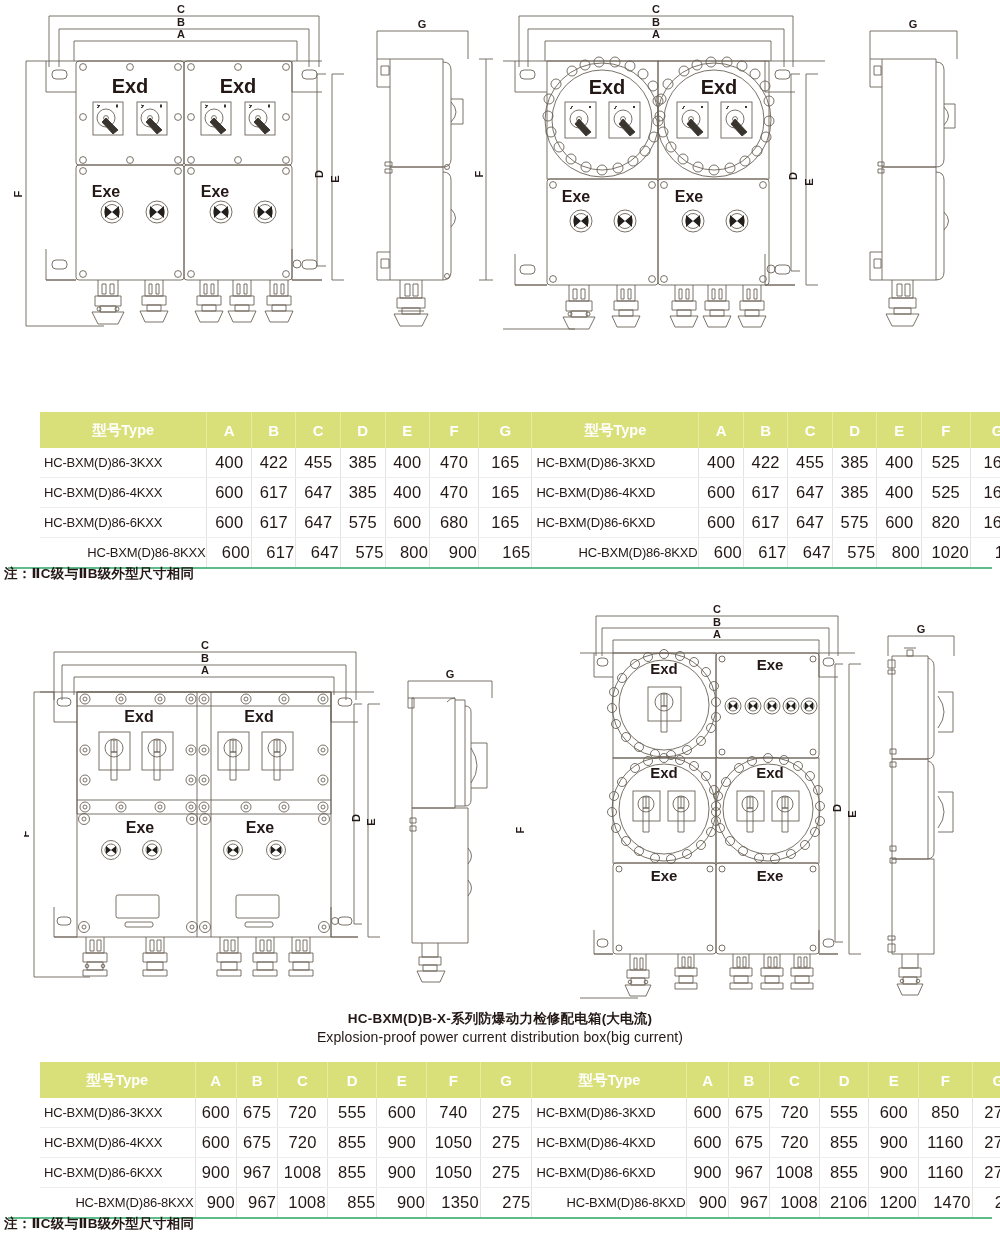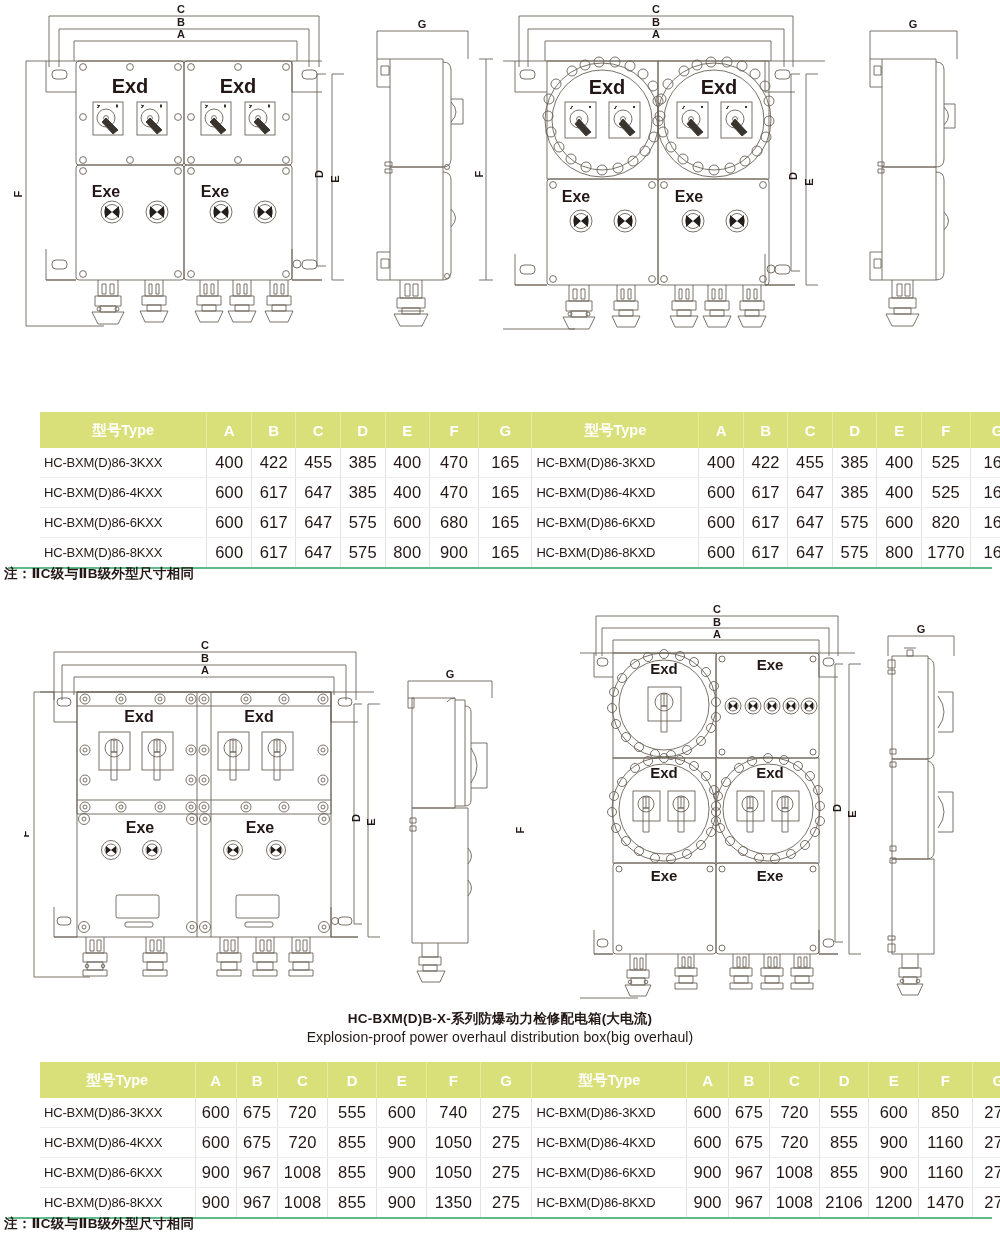--- a/index.html
+++ b/index.html
@@ -29,21 +29,21 @@
   }
   table.spec th.model{font-size:14.5px;}
   table.spec th.last{border-right:none;}
   table.spec td{
     height:27px;font-size:16.5px;text-align:center;color:#231815;
     border-right:1px solid #e3e3e3;border-bottom:1px solid #ededed;
     background:#ffffff;letter-spacing:.2px;
   }
   table.spec td.model{font-size:13px;text-align:left;padding-left:4px;letter-spacing:-.2px;white-space:nowrap;}
   table.spec td.last{border-right:none;}
-  table.spec tr.lastrow td{border-bottom:none;}
+  table.spec tr.lastrow td{border-bottom:none;text-align:right;}
   .tblbottom{height:2px;background:#5ebb8a;width:984px;}
 
   .note{position:absolute;left:4px;font-size:13.5px;font-weight:bold;letter-spacing:.3px;}
 </style>
 </head>
 <body>
 
 <div class="page">
 
   <div class="dwg" style="left:14px;top:4px;">
@@ -628,21 +628,21 @@
           <td>575</td>
           <td>800</td>
           <td>900</td>
           <td>165</td>
           <td class="model">HC-BXM(D)86-8KXD</td>
           <td>600</td>
           <td>617</td>
           <td>647</td>
           <td>575</td>
           <td>800</td>
-          <td>1770</td>
+          <td>1020</td>
           <td class="last">165</td>
         </tr>
       </tbody>
     </table>
     <div class="tblbottom"></div>
   </div>
 
   <div class="note" style="top:565px;">注：ⅡC级与ⅡB级外型尺寸相同</div>
 
   <div class="dwg" style="left:24px;top:622px;">
@@ -1254,21 +1254,21 @@
           <circle cx="56" cy="377" r="1.8"></circle>
       </g>
       <g font-family="Liberation Sans, sans-serif" fill="#231815">
         <text x="59" y="29" font-size="11" font-weight="bold" text-anchor="middle">G</text>
       </g>
     </svg>
   </div>
 
   <div class="caption" style="top:1010px;">
     <div class="cn">HC-BXM(D)B-X-系列防爆动力检修配电箱(大电流)</div>
-    <div class="en">Explosion-proof power overhaul distribution box(big overhaul)</div>
+    <div class="en">Explosion-proof power current distribution box(big current)</div>
   </div>
 
   <div class="tblwrap" style="top:1062px;">
     <table class="spec">
       <colgroup>
         <col style="width:150px">
           <col style="width:40px">
           <col style="width:40px">
           <col style="width:48px">
         <col style="width:48px">

